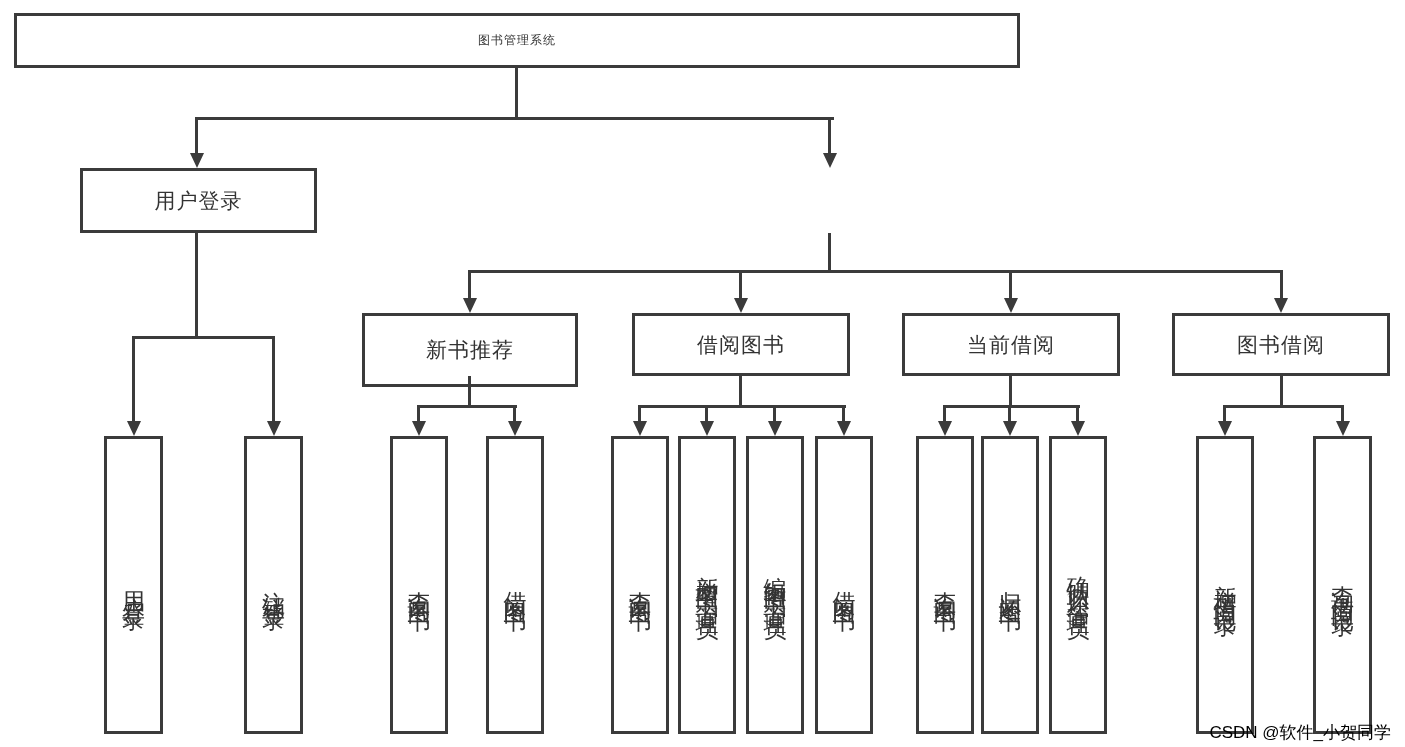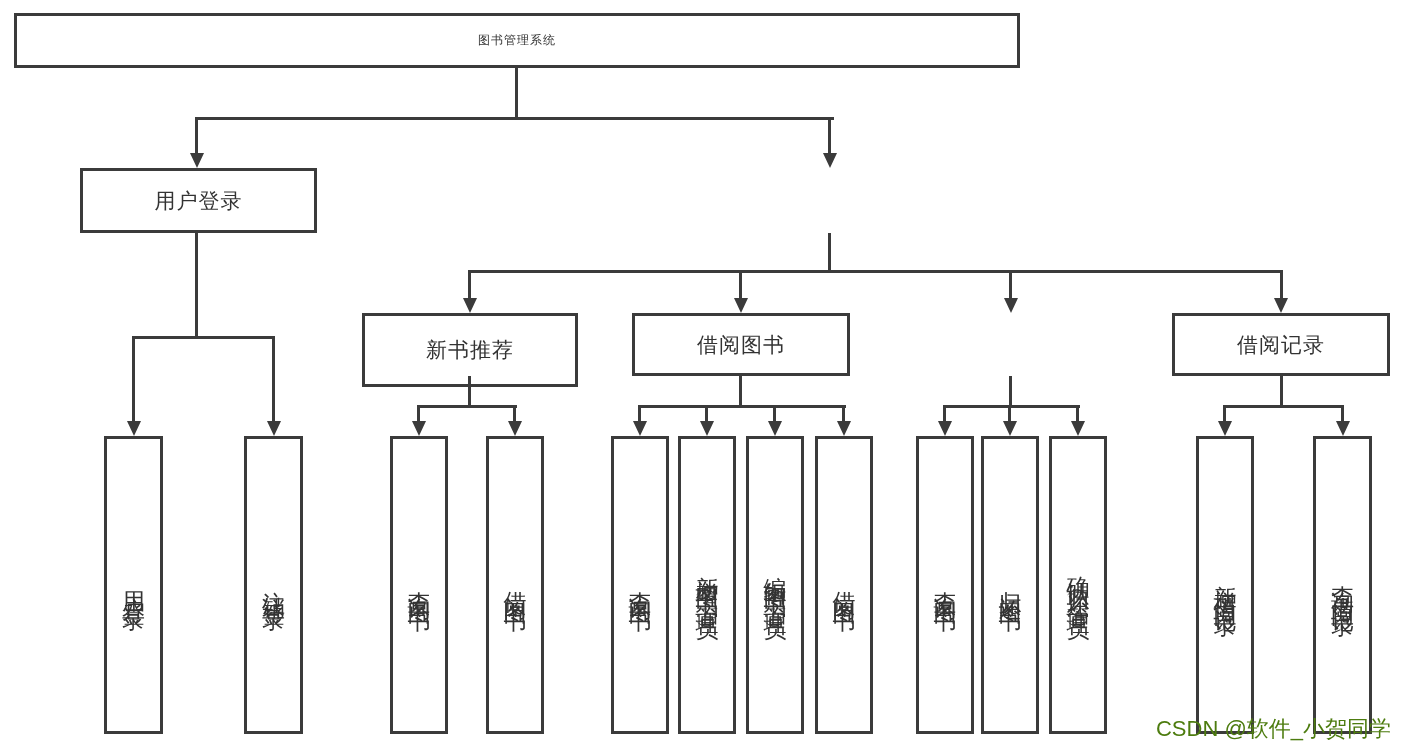--- a/index.html
+++ b/index.html
@@ -36,22 +36,22 @@
     position: absolute;
     width: 0; height: 0;
     border-left: 7px solid transparent;
     border-right: 7px solid transparent;
     border-top: 15px solid #3b3b3b;
   }
   .watermark {
     position: absolute;
     right: 14px;
     bottom: 3px;
-    font-size: 22px;
-    color: #4d7c0f;
+    font-size: 17px;
+    color: #000000;
     white-space: nowrap;
     z-index: 5;
   }
 </style>
 </head>
 <body>
 
 <div class="canvas">
 
   <div class="box" style="left:14px; top:13px; width:1006px; height:55px;">
@@ -86,22 +86,25 @@
   <div class="arrow" style="left:1004px; top:298px;"></div>
   <div class="line" style="left:1280px; top:270px; width:3px; height:29px;"></div>
   <div class="arrow" style="left:1274px; top:298px;"></div>
 
   <div class="box" style="left:362px; top:313px; width:216px; height:74px;">
     <span class="hlabel">新书推荐</span>
   </div>
   <div class="box" style="left:632px; top:313px; width:218px; height:63px;">
     <span class="hlabel">借阅图书</span>
   </div>
+  <div class="box" style="left:902px; top:313px; width:218px; height:63px;">
+    <span class="hlabel">当前借阅</span>
+  </div>
   <div class="box" style="left:1172px; top:313px; width:218px; height:63px;">
-    <span class="hlabel">借阅记录</span>
+    <span class="hlabel">图书借阅</span>
   </div>
 
   <div class="line" style="left:468px; top:376px; width:3px; height:32px;"></div>
   <div class="line" style="left:739px; top:376px; width:3px; height:32px;"></div>
   <div class="line" style="left:1009px; top:376px; width:3px; height:32px;"></div>
   <div class="line" style="left:1280px; top:376px; width:3px; height:32px;"></div>
 
   <div class="line" style="left:417px; top:405px; width:100px; height:3px;"></div>
   <div class="line" style="left:638px; top:405px; width:208px; height:3px;"></div>
   <div class="line" style="left:943px; top:405px; width:137px; height:3px;"></div>

